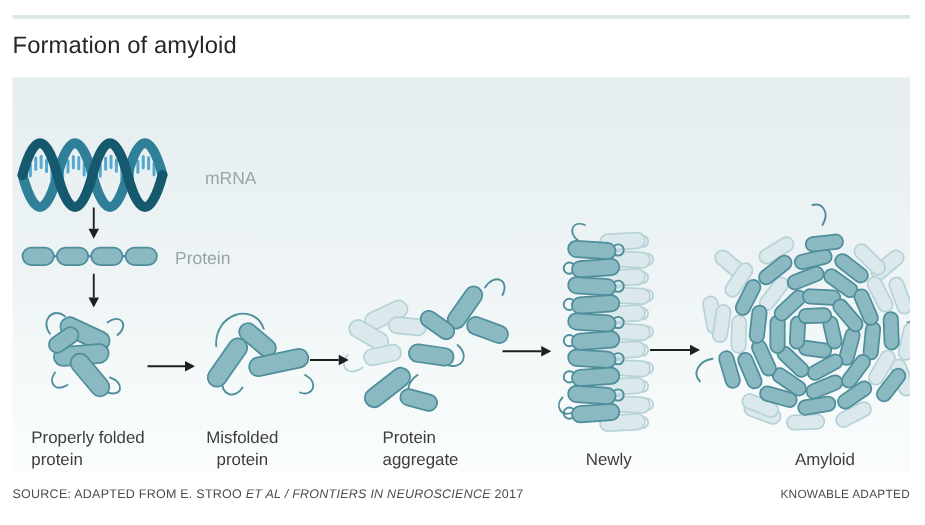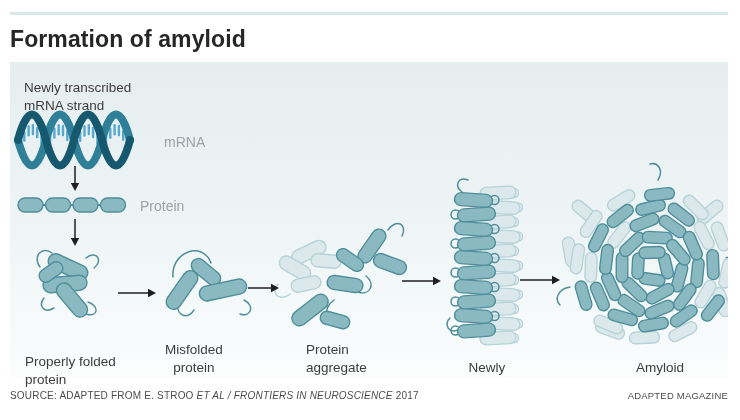--- a/index.html
+++ b/index.html
@@ -1,30 +1,30 @@
 <!DOCTYPE html>
 <html style="--accent: #d6e8e8; --title: #262626; --label: #3d3d3d; --gray: #9ba4a6; --footer: #4c4c4c; --cap-fill: #8bb9c1; --cap-stroke: #4f8e9b; --cap-lfill: #dce9ec; --cap-lstroke: #b7d3d8; --mrna-dark: #16586e; --mrna-mid: #2e7f97; --mrna-tick: #56a8cf; --arrow: #1f1f1f; --panel-top: #e5edef; --panel-mid: #eff5f6; --panel-bottom: #fbfdfd;"><head>
 <meta charset="utf-8">
 <style>
   html,body{margin:0;padding:0;background:#ffffff;}
   .canvas{position:relative;width:740px;height:420px;overflow:hidden;
           font-family:"Liberation Sans", sans-serif;background:#ffffff;}
   .accent{position:absolute;left:10px;top:12px;width:718px;height:3px;background:var(--accent);}
-  .title{position:absolute;left:10px;top:26px;margin:0;font-size:23px;font-weight:700;
+  .title{position:absolute;left:10px;top:26px;margin:0;font-size:19px;font-weight:400;
          color:var(--title);letter-spacing:.1px;}
   .panel{position:absolute;left:10px;top:62px;width:718px;height:316px;
          background:linear-gradient(180deg,var(--panel-top) 0%,var(--panel-mid) 55%,var(--panel-bottom) 100%);}
   .diagram{position:absolute;left:0;top:0;width:718px;height:316px;display:block;}
   .ann{position:absolute;left:14px;top:17px;font-size:13.5px;line-height:1.32;
        color:var(--label);white-space:pre-line;}
   .glabel{position:absolute;font-size:14px;color:var(--gray);}
   #glabel-mrna{left:130px;top:72px;margin-left:24px;}
   #glabel-protein{left:130px;top:136px;}
   .stage-label{position:absolute;font-size:13.5px;line-height:1.3;color:var(--label);white-space:pre-line;}
-  #lbl-folded{left:15px;top:279px;margin-top:12px;}
+  #lbl-folded{left:15px;top:279px;}
   #lbl-misfolded{left:155px;top:279px;text-align:center;}
   #lbl-aggregate{left:296px;top:279px;}
   #lbl-fibril{left:477px;top:297px;transform:translateX(-50%);}
   #lbl-amyloid{left:650px;top:297px;transform:translateX(-50%);text-align:right;}
   .footer-source{position:absolute;left:10px;top:390px;font-size:10px;color:var(--footer);letter-spacing:.2px;}
   .footer-source .it{font-style:italic;}
   .footer-credit{position:absolute;right:12px;top:390px;font-size:9.5px;color:var(--footer);letter-spacing:.2px;}
 
   .cap{fill:var(--cap-fill);stroke:var(--cap-stroke);stroke-width:1.4;}
   .cap-light{fill:var(--cap-lfill);stroke:var(--cap-lstroke);stroke-width:1.4;}
@@ -227,30 +227,28 @@
           <polygon points="146,231 138,235.2 138,226.8" class="arrow-head"></polygon>
           <line x1="238" y1="226" x2="261" y2="226" class="arrow-line"></line>
           <polygon points="269,226 261,230.2 261,221.8" class="arrow-head"></polygon>
           <line x1="392" y1="219" x2="423" y2="219" class="arrow-line"></line>
           <polygon points="431,219 423,223.2 423,214.8" class="arrow-head"></polygon>
           <line x1="510" y1="218" x2="542" y2="218" class="arrow-line"></line>
           <polygon points="550,218 542,222.2 542,213.8" class="arrow-head"></polygon>
         </g>
     </svg>
 
-    <div class="ann">Newly transcribed
-mRNA strand</div>
     <div class="glabel" id="glabel-mrna">mRNA</div>
     <div class="glabel" id="glabel-protein">Protein</div>
 
     <div class="stage-label" id="lbl-folded">Properly folded
 protein</div>
     <div class="stage-label" id="lbl-misfolded">Misfolded
 protein</div>
     <div class="stage-label" id="lbl-aggregate">Protein
 aggregate</div>
     <div class="stage-label" id="lbl-fibril">Newly</div>
     <div class="stage-label" id="lbl-amyloid">Amyloid</div>
   </div>
 
   <div class="footer-source"><span>SOURCE: ADAPTED FROM E. STROO </span><span class="it">ET AL / FRONTIERS IN NEUROSCIENCE</span><span> 2017</span></div>
-  <div class="footer-credit">ADAPTED MAGAZINE</div>
+  <div class="footer-credit">KNOWABLE ADAPTED</div>
 </div>
 
 </body></html>

